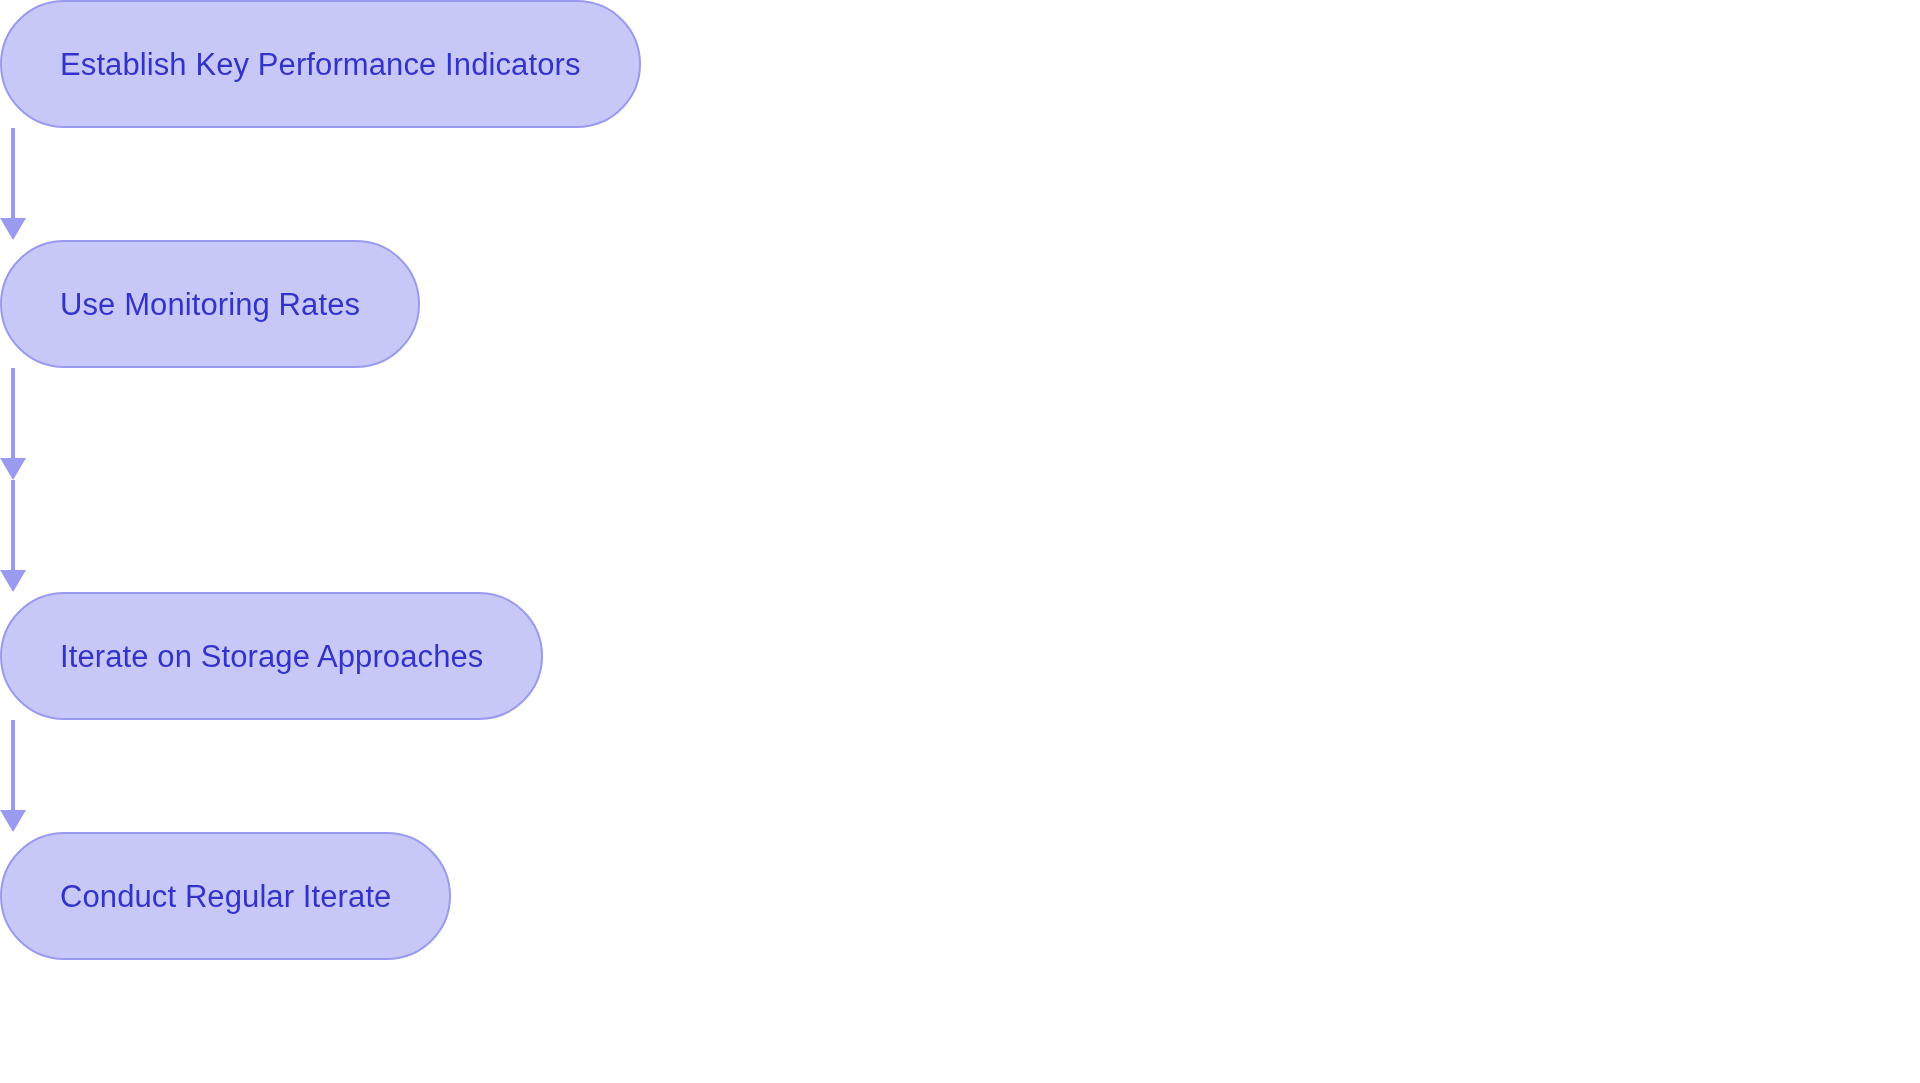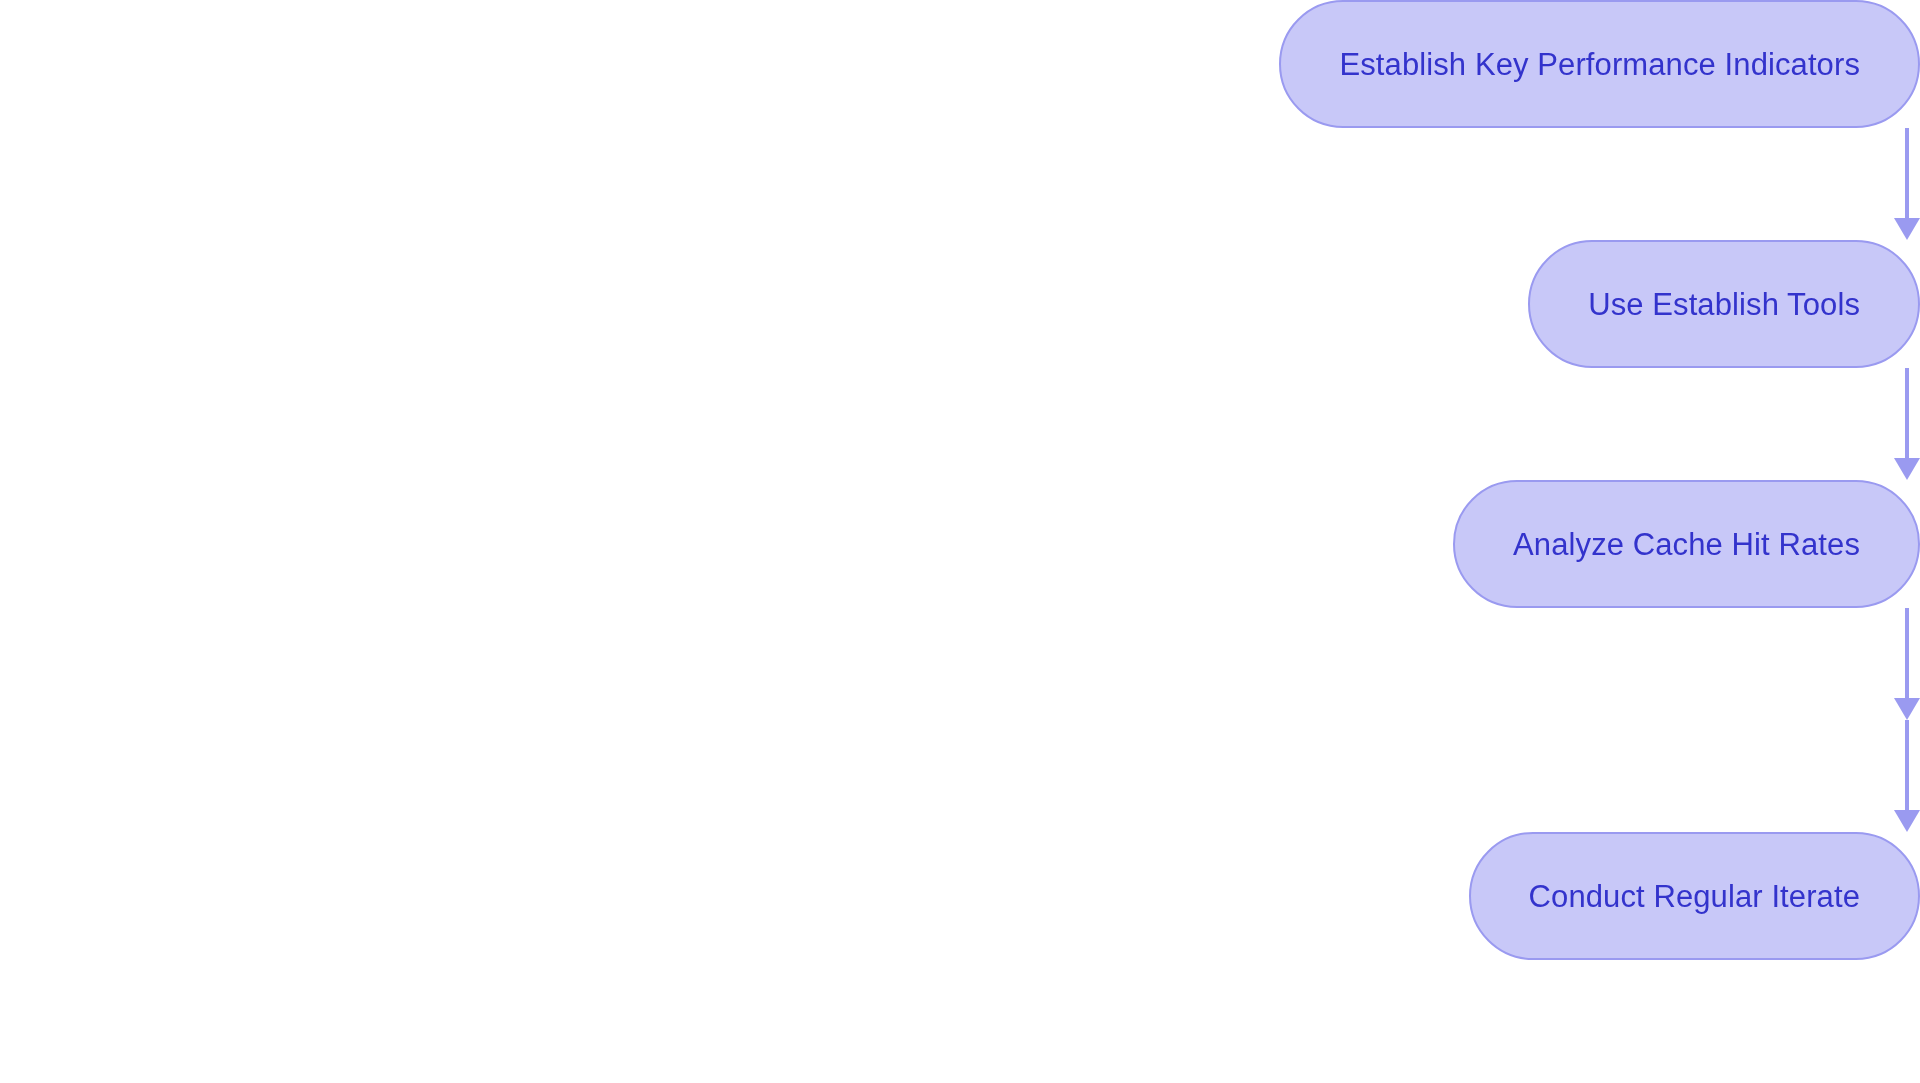--- a/index.html
+++ b/index.html
@@ -23,21 +23,21 @@
   }
 
   .flow-column {
     position: absolute;
     left: 0;
     top: 0;
     width: 1920px;
     height: 1083px;
     display: flex;
     flex-direction: column;
-    align-items: flex-end;
+    align-items: flex-start;
     justify-content: flex-start;
     border-radius: 25px;
   }
 
   
   .node {
     position: relative;
     box-sizing: border-box;
     height: 128px;
     border-radius: 64px;
@@ -96,41 +96,41 @@
     <div class="node">
       <span class="node-label">Establish Key Performance Indicators</span>
     </div>
 
     <div class="connector">
       <div class="connector-line"></div>
       <div class="connector-arrowhead"></div>
     </div>
 
     <div class="node">
-      <span class="node-label">Use Establish Tools</span>
-    </div>
-
-    <div class="connector">
-      <div class="connector-line"></div>
-      <div class="connector-arrowhead"></div>
-    </div>
-
-    <div class="node">
-      <span class="node-label">Analyze Cache Hit Rates</span>
+      <span class="node-label">Use Monitoring Rates</span>
     </div>
 
     <div class="connector">
       <div class="connector-line"></div>
       <div class="connector-arrowhead"></div>
     </div>
 
 
     <div class="connector">
       <div class="connector-line"></div>
       <div class="connector-arrowhead"></div>
     </div>
 
     <div class="node">
+      <span class="node-label">Iterate on Storage Approaches</span>
+    </div>
+
+    <div class="connector">
+      <div class="connector-line"></div>
+      <div class="connector-arrowhead"></div>
+    </div>
+
+    <div class="node">
       <span class="node-label">Conduct Regular Iterate</span>
     </div>
 
   </div>
 </div>
 
 </body></html>

